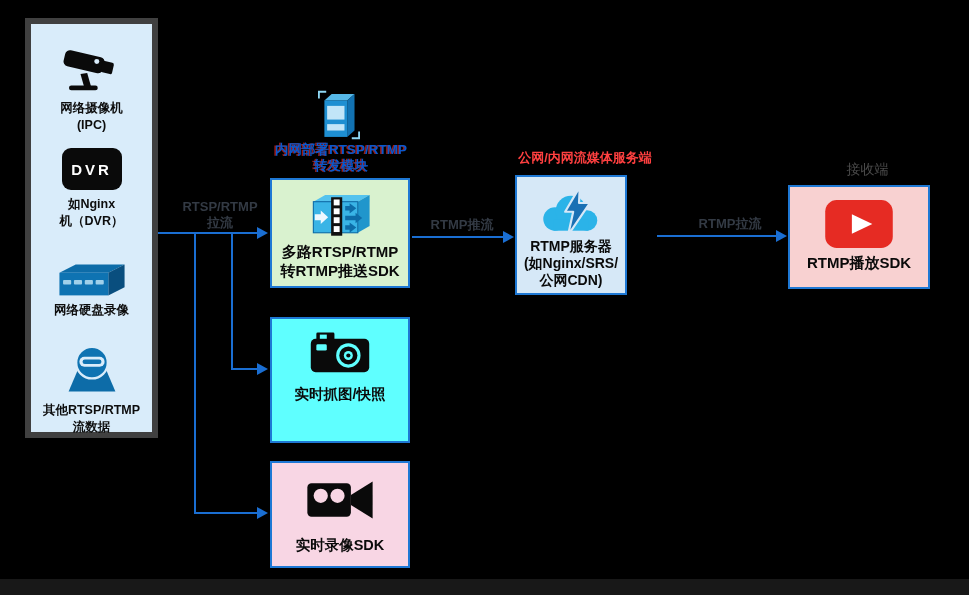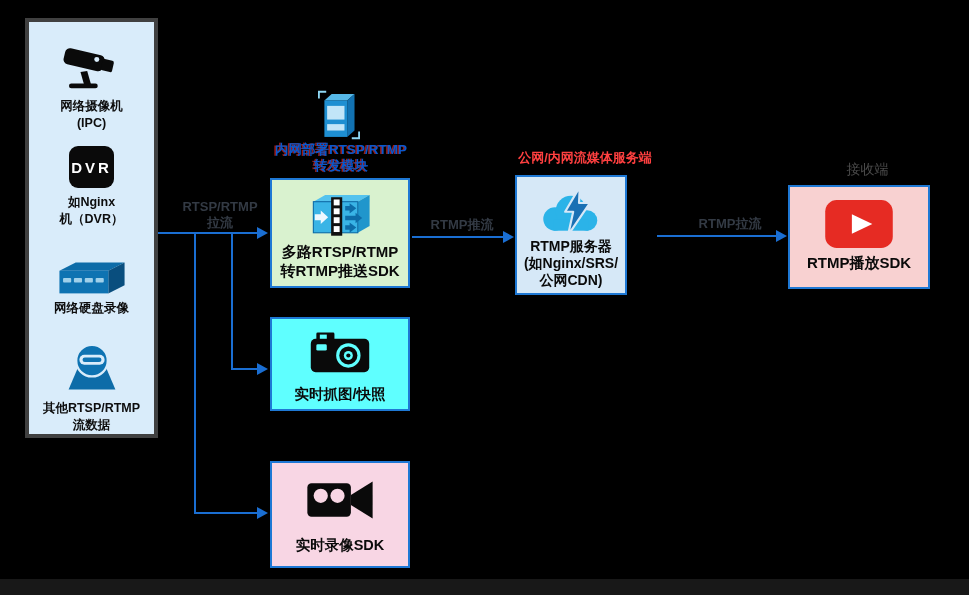--- a/index.html
+++ b/index.html
@@ -5,45 +5,45 @@
   html,body{margin:0;padding:0;background:#000;}
   .canvas{
     position:relative;width:969px;height:595px;background:#000;overflow:hidden;
     font-family:"Liberation Sans","DejaVu Sans",sans-serif;
   }
   .bottom-strip{position:absolute;left:0;bottom:0;width:100%;height:16px;background:#181818;}
 
   
   .panel{
     position:absolute;left:25px;top:18px;width:133px;height:420px;
-    background:#d9ecfa;border:4px solid #404040;box-sizing:border-box;
+    background:#d9ecfa;border:6px solid #404040;box-sizing:border-box;
   }
   .pitem{position:absolute;left:0;right:0;display:flex;justify-content:center;}
   .plabel{
     position:absolute;left:0;right:0;text-align:center;color:#0d0d0d;
     font-size:12.5px;font-weight:bold;line-height:17px;white-space:pre-line;
   }
   .dvr-badge{
-    width:45px;height:42px;background:#0a0a0a;border-radius:9px;
+    width:60px;height:42px;background:#0a0a0a;border-radius:9px;
     display:flex;align-items:center;justify-content:center;
     color:#fff;font-weight:bold;font-size:15px;letter-spacing:3px;
   }
 
   
   .node{
     position:absolute;border:2px solid #1e78d4;box-sizing:border-box;
     display:flex;flex-direction:column;align-items:center;
   }
   .node .nlabel{
     text-align:center;color:#0a0a0a;font-weight:bold;white-space:pre-line;
   }
   .node-forwarder{left:270px;top:178px;width:140px;height:110px;background:#d9f2cf;}
   .node-forwarder svg{margin-top:11px;}
   .node-forwarder .nlabel{font-size:15px;line-height:19px;margin-top:3px;}
-  .node-snapshot{left:270px;top:317px;width:140px;height:94px;background:#5fffff;}
+  .node-snapshot{left:270px;top:317px;width:140px;height:126px;background:#5fffff;}
   .node-snapshot svg{margin-top:8px;}
   .node-snapshot .nlabel{font-size:14.5px;margin-top:8px;}
   .node-recorder{left:270px;top:461px;width:140px;height:107px;background:#f8d6e4;}
   .node-recorder svg{margin-top:13px;}
   .node-recorder .nlabel{font-size:14.5px;margin-top:12px;}
   .node-server{left:515px;top:175px;width:112px;height:120px;background:#d6e8f7;}
   .node-server svg{margin-top:7px;}
   .node-server .nlabel{font-size:14px;line-height:17px;margin-top:0px;}
   .node-player{left:788px;top:185px;width:142px;height:104px;background:#f8d1d1;}
   .node-player svg{margin-top:13px;}

